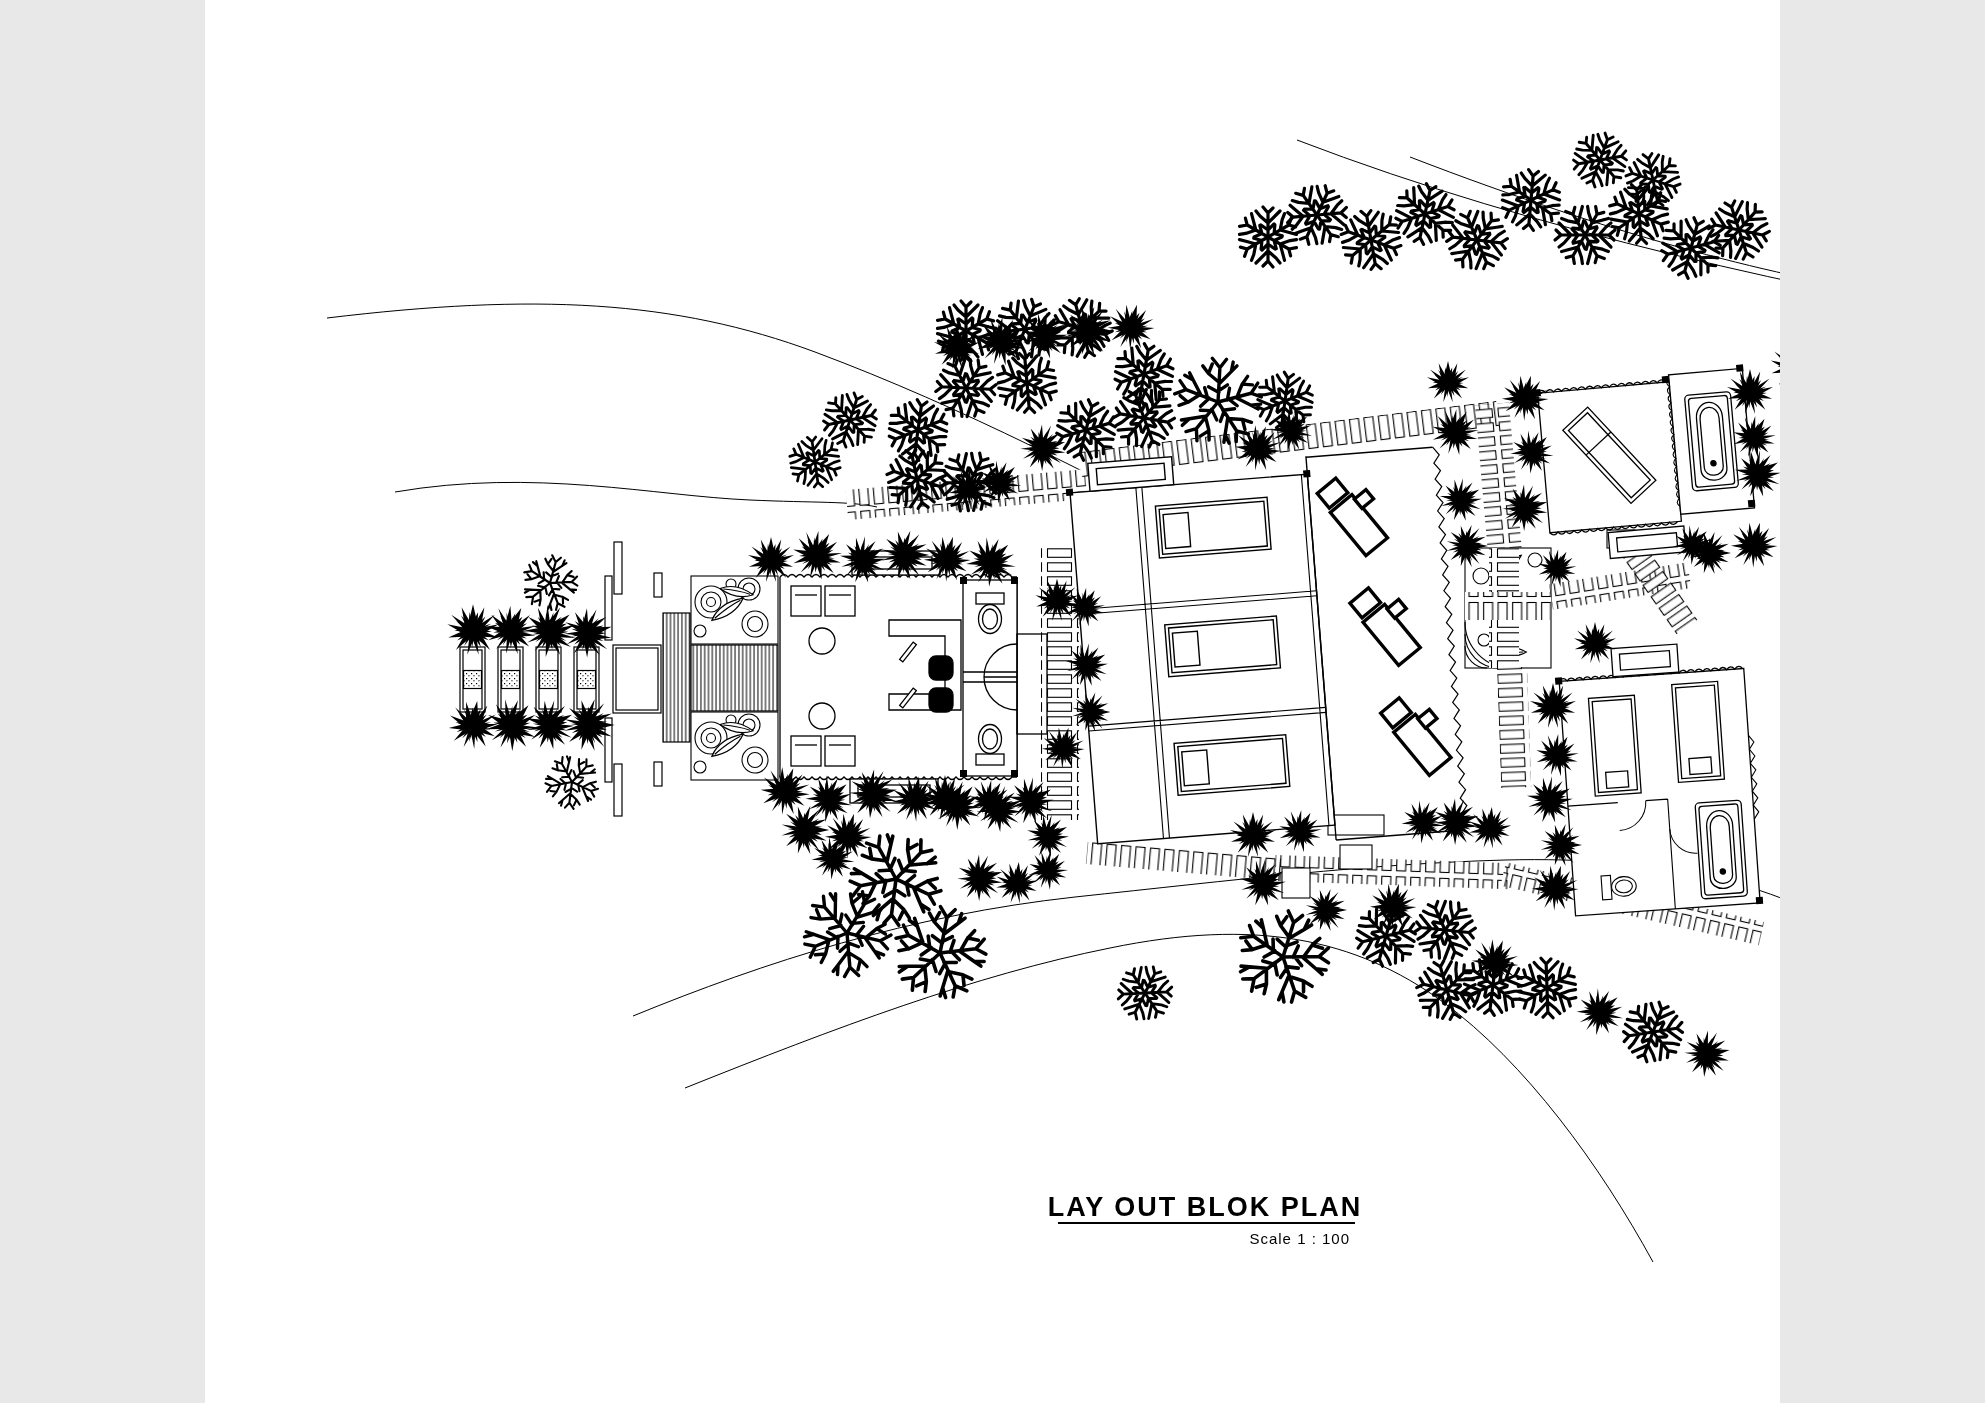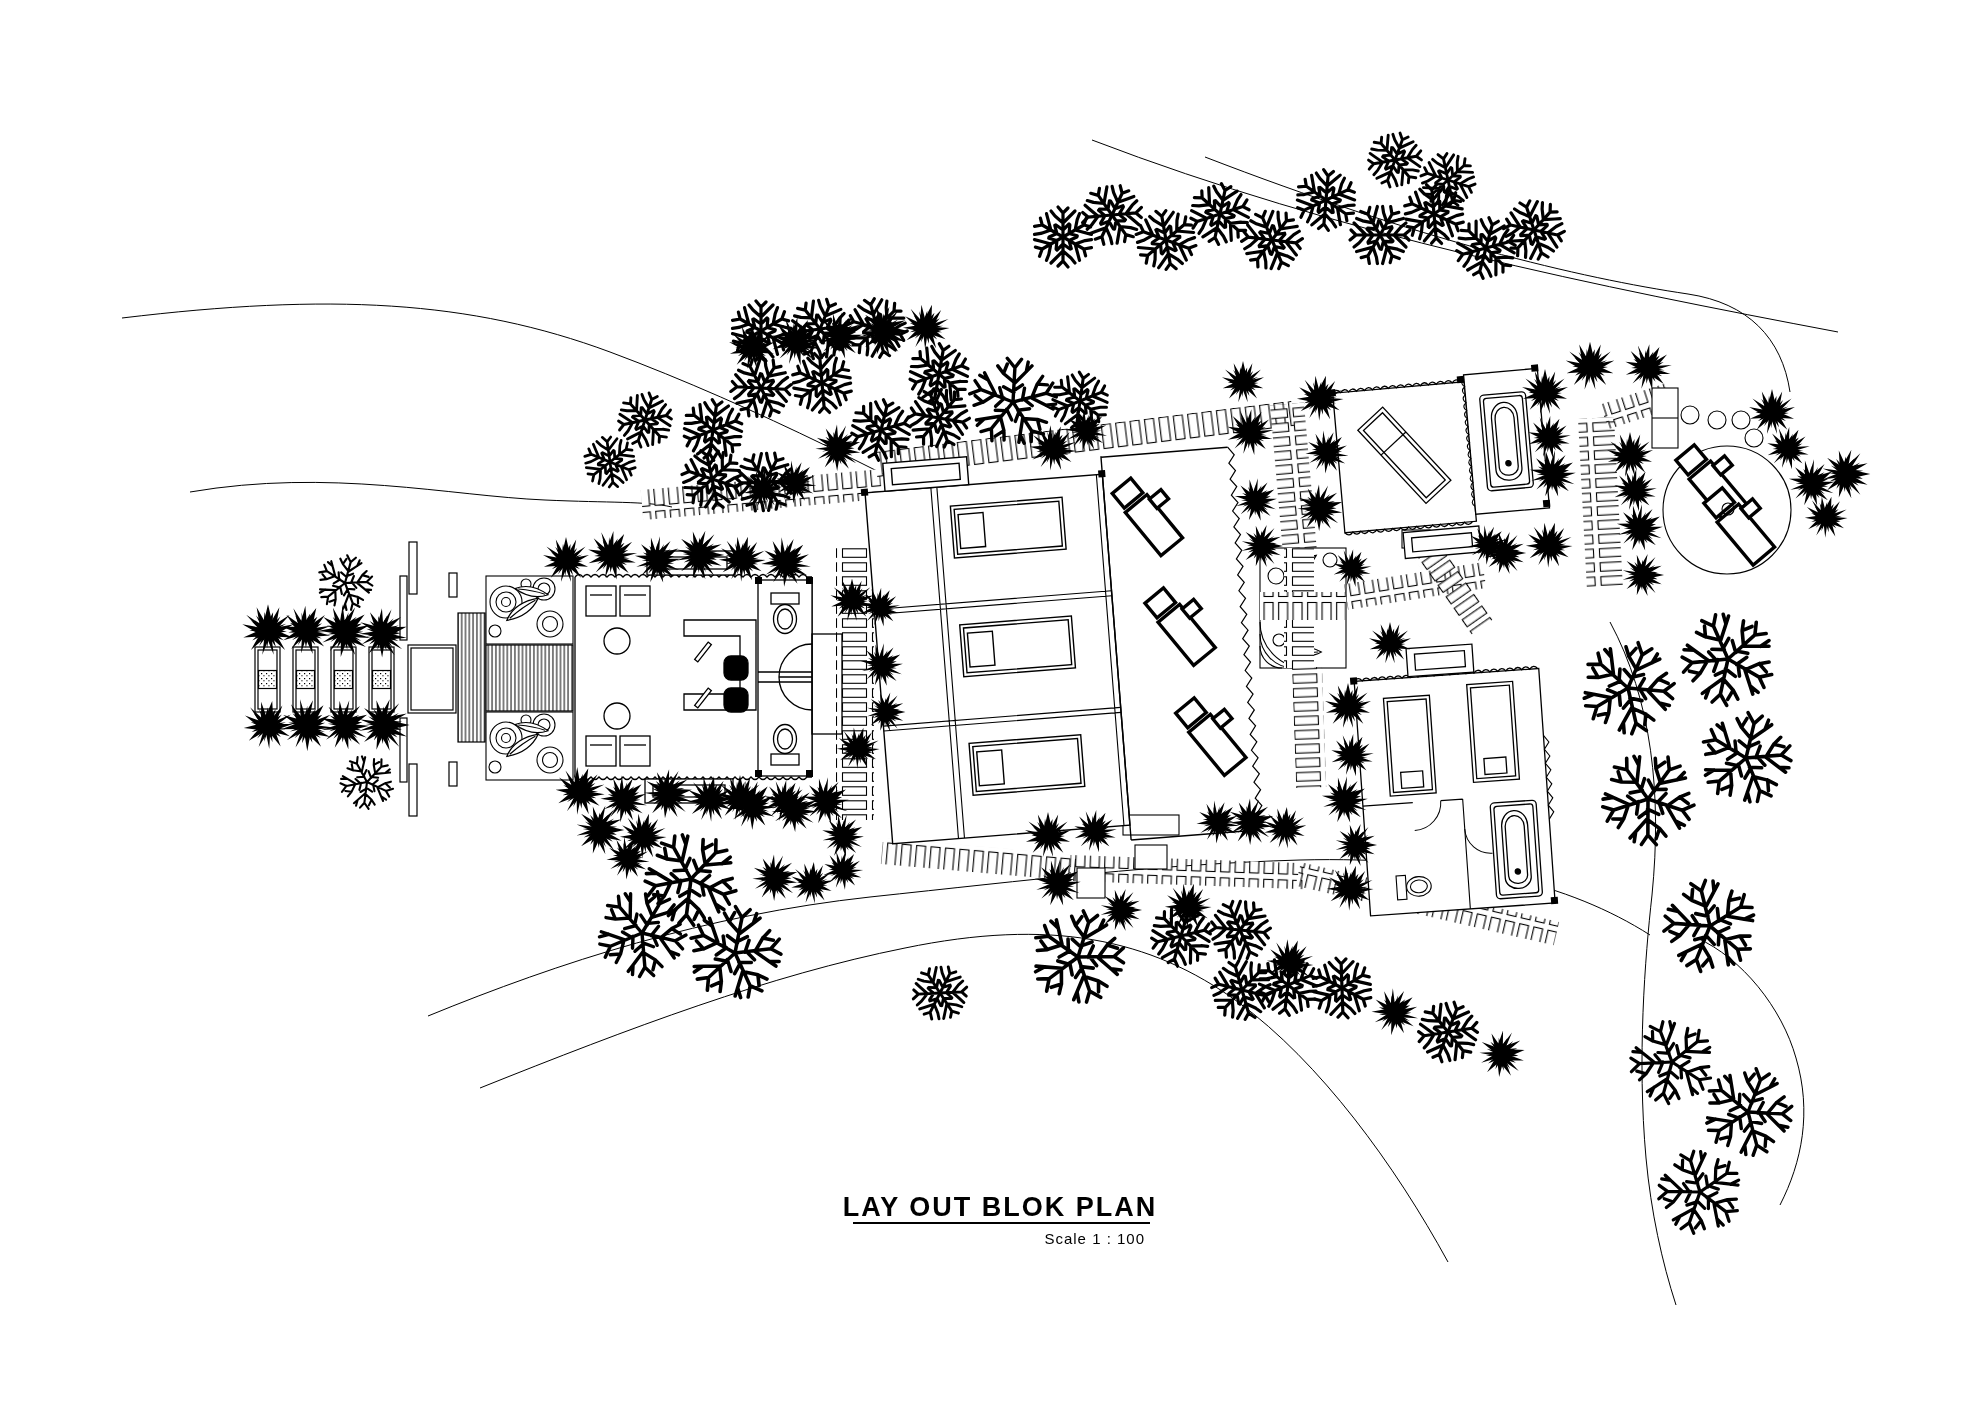--- a/index.html
+++ b/index.html
@@ -1,16 +1,16 @@
 <!DOCTYPE html>
 <html><head>
 <meta charset="utf-8">
 <style>
   html,body{margin:0;padding:0;background:#e8e8e8;}
-  .sheet{position:relative;width:1985px;height:1403px;background:#ffffff;margin:0 auto;overflow:hidden;
+  .sheet{position:relative;width:1575px;height:1403px;background:#ffffff;margin:0 auto;overflow:hidden;
          font-family:"Liberation Sans", sans-serif;}
   svg{position:absolute;inset:0;}
   text{fill:#000;}
   .title-text{font-family:"Liberation Sans", sans-serif;font-weight:700;letter-spacing:2px;font-size:27px;}
   .scale-text{font-family:"Liberation Sans", sans-serif;font-weight:400;letter-spacing:1px;font-size:15px;}
 </style>
 </head>
 <body>
 
 <div class="sheet">

